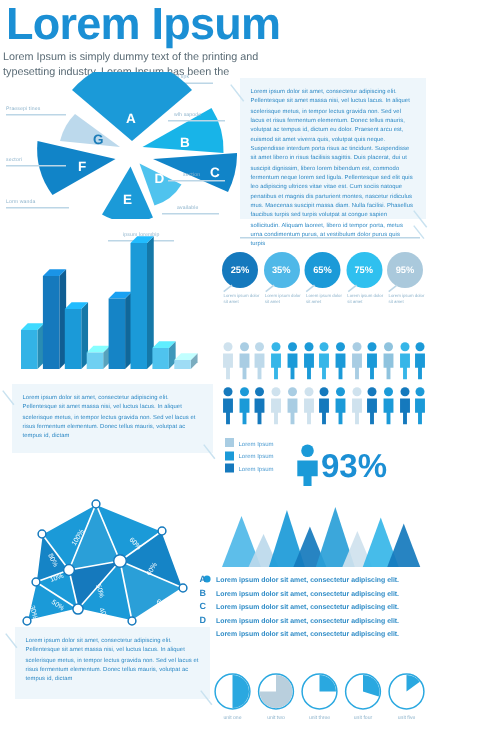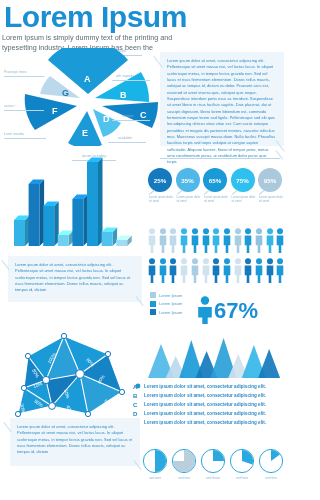--- a/index.html
+++ b/index.html
@@ -338,21 +338,21 @@
         <span class="leg-sw" style="background: rgb(21, 121, 189);"></span>
         <span class="leg-tx">Lorem Ipsum</span>
       </div>
     </div>
   <div class="big-person">
     <svg width="18" height="28" viewBox="0 0 18 28">
       <circle cx="9" cy="4.5" r="4.2" fill="#1b9ad8"></circle>
       <path d="M2.2 11 h13.6 v10.5 h-4.1 V28 h-5.4 v-6.5 H2.2 Z" fill="#1b9ad8"></path>
     </svg>
   </div>
-  <div class="big-pct">67%</div>
+  <div class="big-pct">93%</div>
 
   <div class="net">
     <svg width="142" height="90" viewBox="0 0 142 90">
       <g>
         <polygon points="60,6 24,26 42,50" fill="#1b9ad8"></polygon>
         <polygon points="60,6 42,50 76,44" fill="#2a9fd8"></polygon>
         <polygon points="60,6 76,44 104,24" fill="#1b9ad8"></polygon>
         <polygon points="104,24 76,44 118,62" fill="#1584c6"></polygon>
         <polygon points="24,26 42,50 20,58" fill="#1584c6"></polygon>
         <polygon points="20,58 42,50 48,76" fill="#1b9ad8"></polygon>

